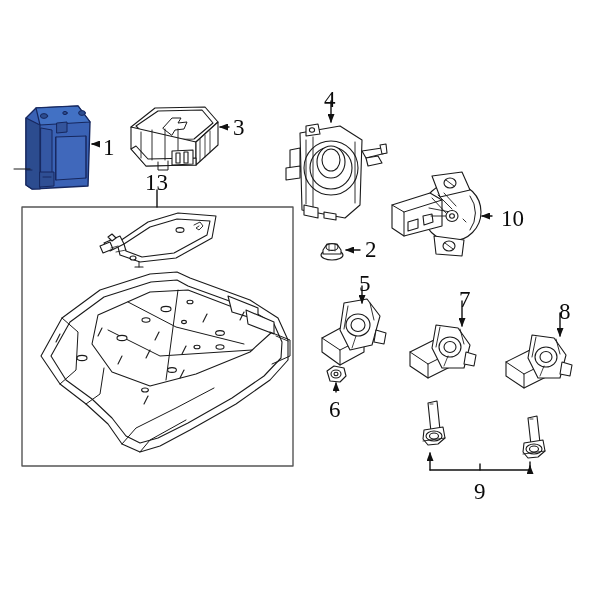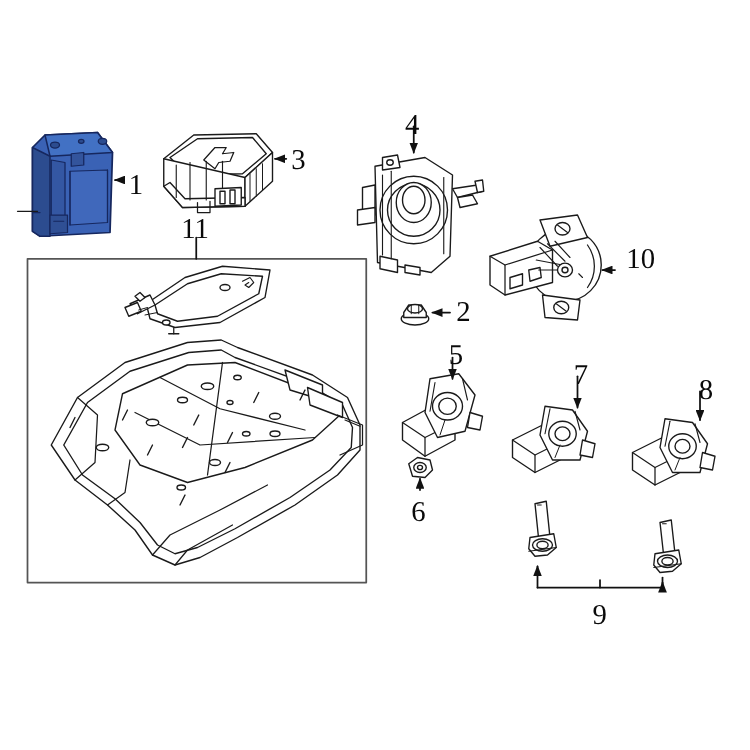--- a/index.html
+++ b/index.html
@@ -376,16 +376,16 @@
 
   <div class="callout-label" style="left:103px; top:136px;">1</div>
   <div class="callout-label" style="left:365px; top:238px;">2</div>
   <div class="callout-label" style="left:233px; top:116px;">3</div>
   <div class="callout-label" style="left:324px; top:88px;">4</div>
   <div class="callout-label" style="left:359px; top:272px;">5</div>
   <div class="callout-label" style="left:329px; top:398px;">6</div>
   <div class="callout-label" style="left:459px; top:288px;">7</div>
   <div class="callout-label" style="left:559px; top:300px;">8</div>
   <div class="callout-label" style="left:474px; top:480px;">9</div>
-  <div class="callout-label" style="left:501px; top:195px;">10</div>
-  <div class="callout-label" style="left:145px; top:171px;">11</div>
+  <div class="callout-label" style="left:501px; top:207px;">10</div>
+  <div class="callout-label" style="left:145px; top:171px;">13</div>
 
 </div>
 
 </body></html>

